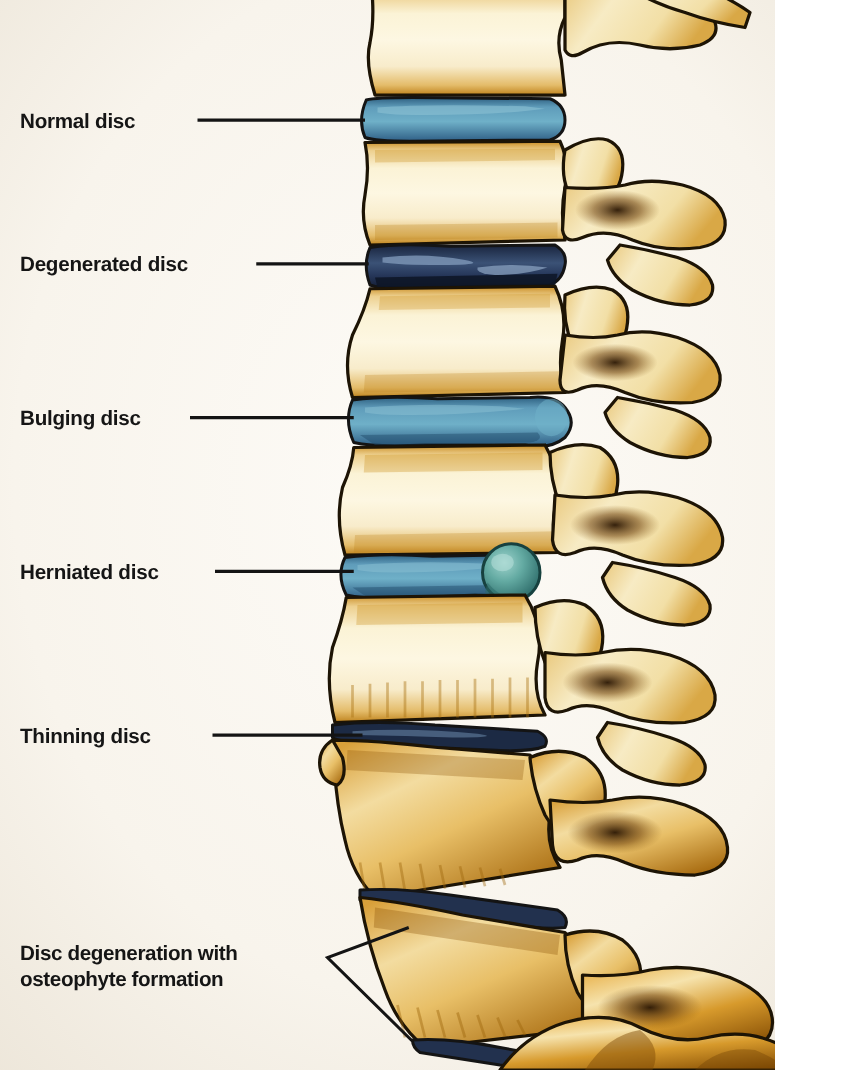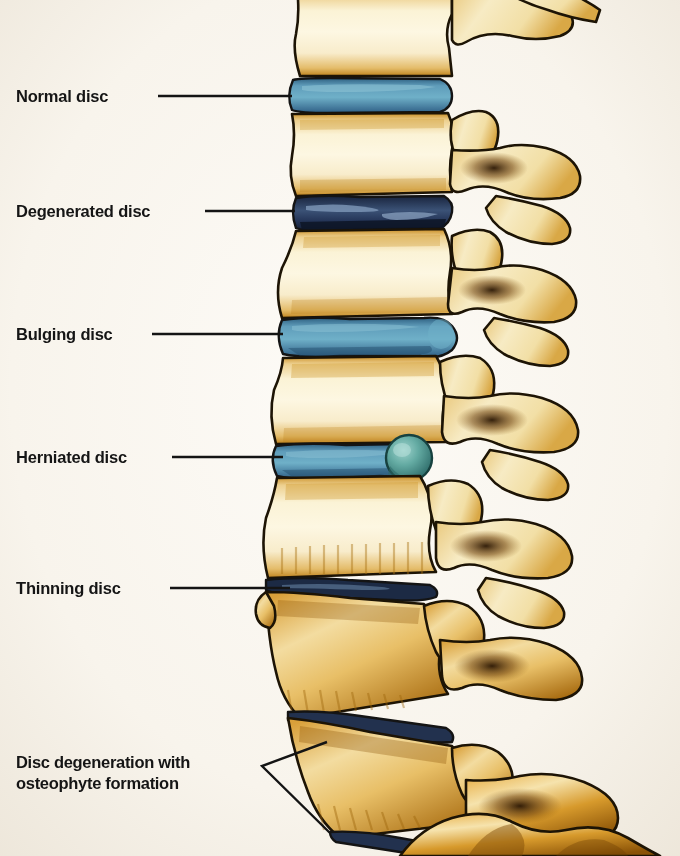--- a/index.html
+++ b/index.html
@@ -2,21 +2,21 @@
 <html><head>
 <meta charset="utf-8">
 <style>
   html, body {
     margin: 0;
     padding: 0;
     background: #ffffff;
   }
   #figure {
     position: relative;
-    width: 680px;
+    width: 620px;
     height: 856px;
     overflow: hidden;
     background: #f8f4ed;
     font-family: "Liberation Sans", sans-serif;
   }
   #figure svg {
     display: block;
     width: 680px;
     height: 856px;
   }

